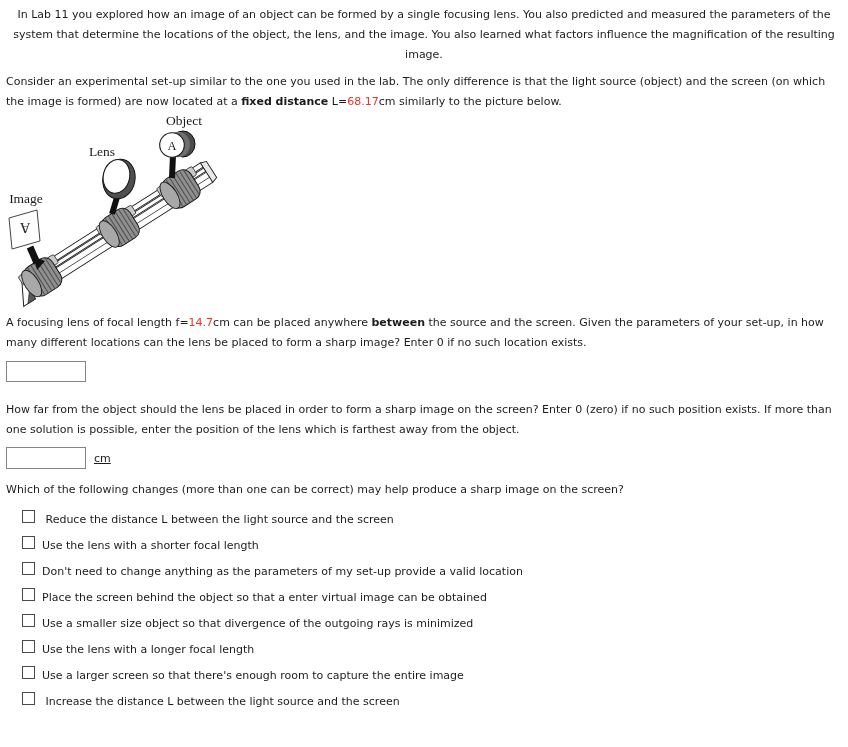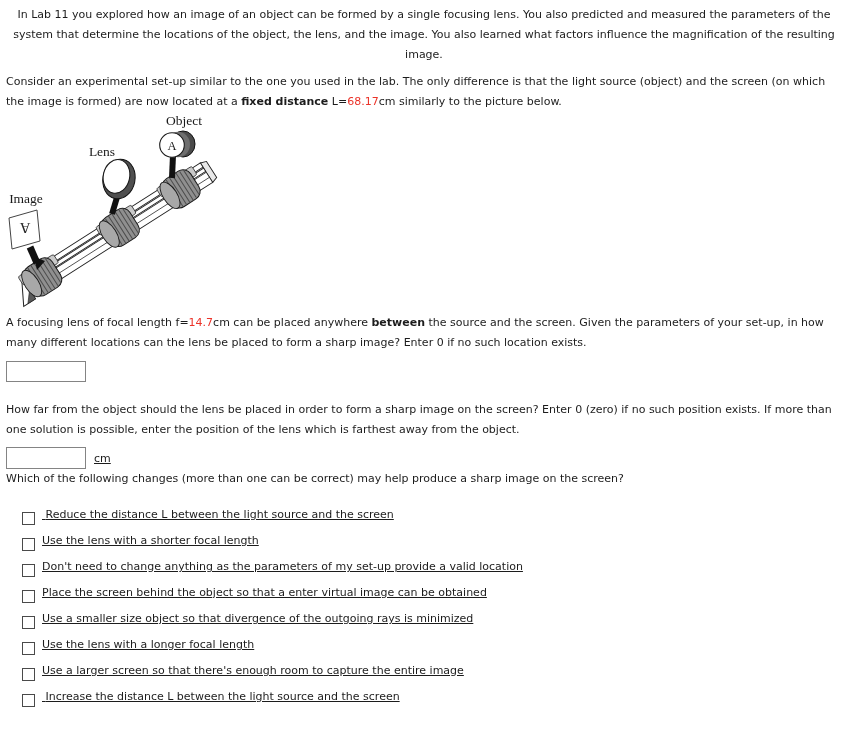--- a/index.html
+++ b/index.html
@@ -19,23 +19,23 @@
   .answer-box{
     display:block;margin-top:8px;
     width:72px;height:19px;
     border:1px solid #848484;background:#fff;
     font-family:"DejaVu Sans","Liberation Sans",sans-serif;font-size:11px;
     padding:0 3px;outline:none;
   }
   .q2para{margin-top:18px;}
   .input-row{margin-top:7px;display:flex;align-items:flex-end;gap:8px;text-decoration:underline;}
   .input-row .answer-box{margin-top:0;height:20px;}
-  .q3para{margin-top:0;}
+  .q3para{margin-top:11px;}
   .options{margin-top:10px;padding-left:16px;}
-  .option-row{display:flex;align-items:flex-end;height:26px;text-decoration:underline;}
+  .option-row{display:flex;align-items:flex-start;height:26px;}
   .cbx{
     appearance:none;-webkit-appearance:none;
     width:13px;height:13px;margin:0;
     border:1px solid #4a4a4a;background:#fff;
     flex:0 0 auto;cursor:pointer;
   }
   .option-label{margin-left:7px;white-space:pre-wrap;}
 </style>
 </head>
 <body>

